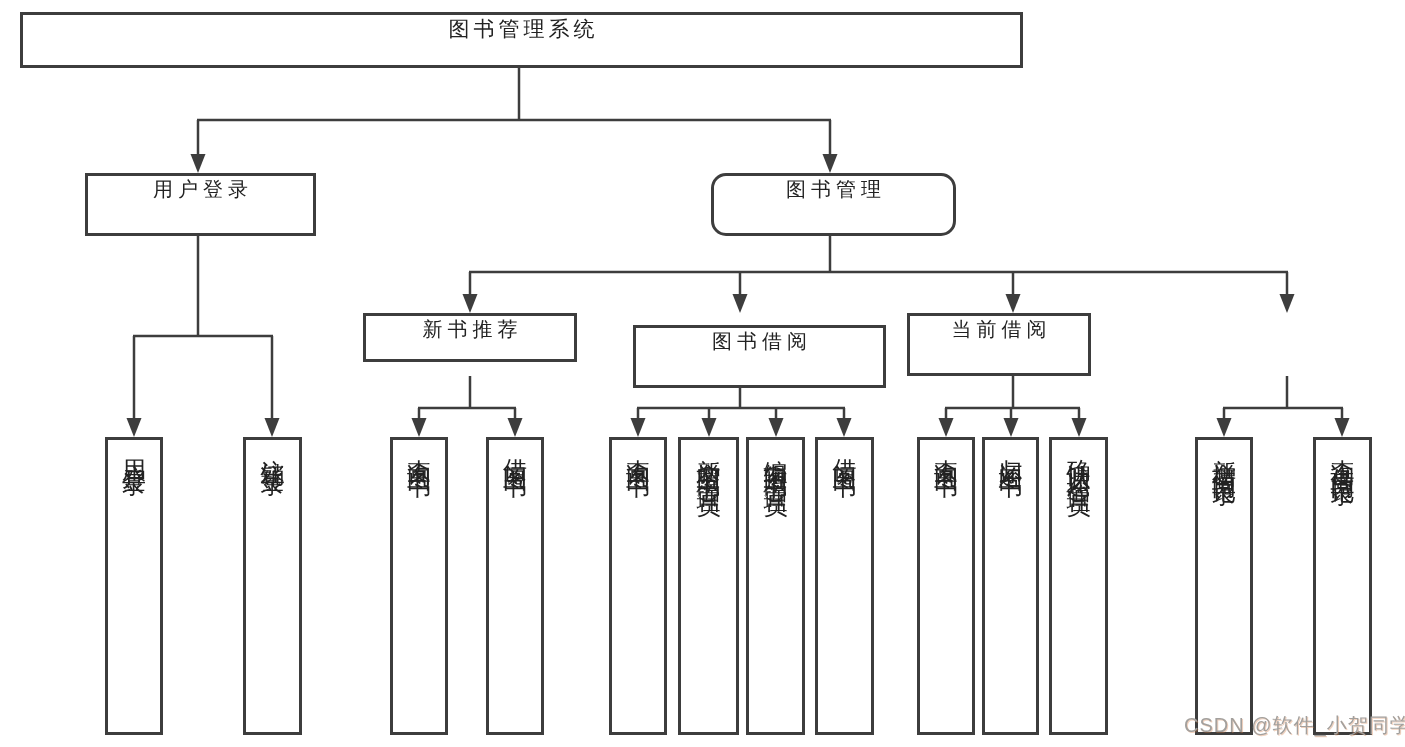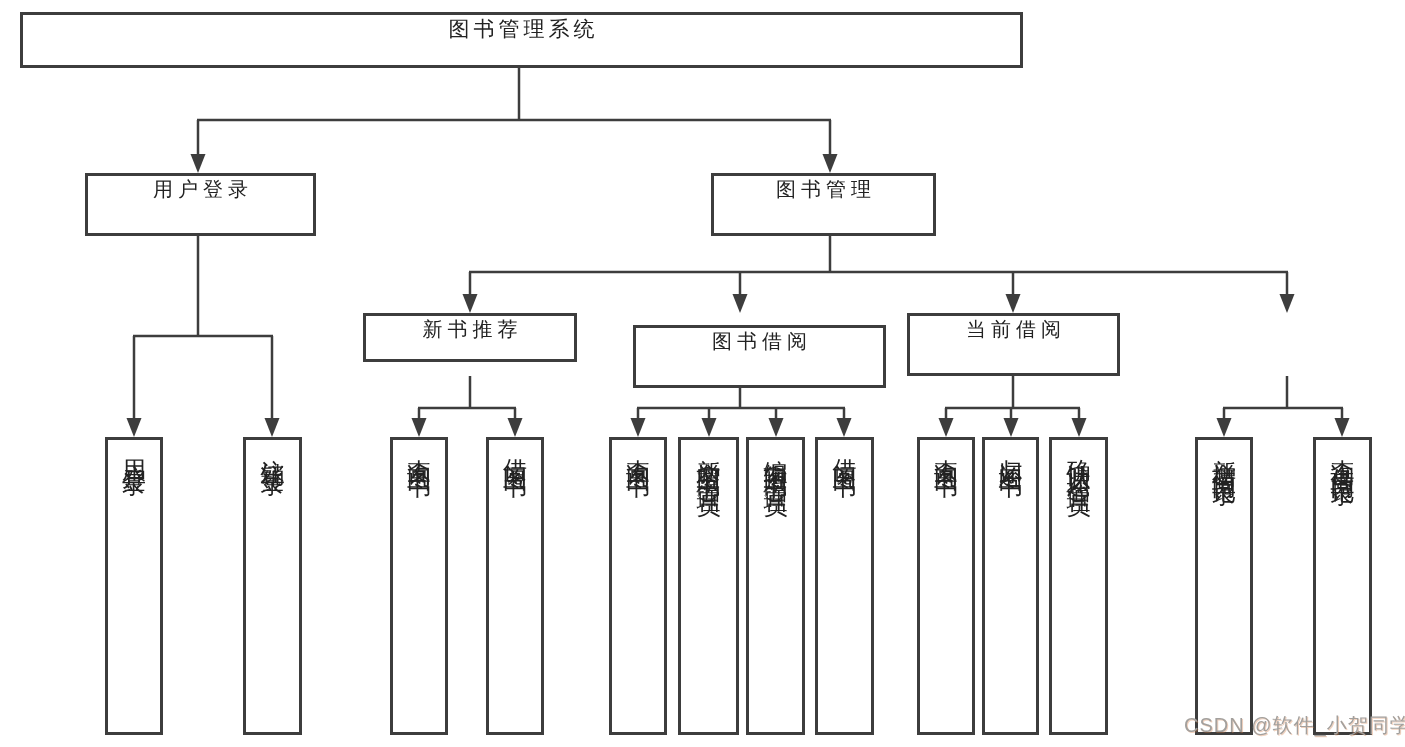--- a/index.html
+++ b/index.html
@@ -146,31 +146,31 @@
     </g>
   </svg>
 
   <div class="box" style="left:20px; top:12px; width:1003px; height:56px;">
     <span class="root-label">图书管理系统</span>
   </div>
 
   <div class="box" style="left:85px; top:173px; width:231px; height:63px;">
     <span class="h-label">用户登录</span>
   </div>
-  <div class="box" style="left:711px; top:173px; width:225px; height:63px;">
+  <div class="box" style="left:711px; top:173px; width:245px; height:63px;border-radius:15px;">
     <span class="h-label">图书管理</span>
   </div>
 
   <div class="box" style="left:363px; top:313px; width:214px; height:49px;">
     <span class="h-label">新书推荐</span>
   </div>
   <div class="box" style="left:633px; top:325px; width:253px; height:63px;">
     <span class="h-label">图书借阅</span>
   </div>
-  <div class="box" style="left:907px; top:313px; width:213px; height:63px;">
+  <div class="box" style="left:907px; top:313px; width:184px; height:63px;">
     <span class="h-label">当前借阅</span>
   </div>
 
   <div class="box" style="left:105px; top:437px; width:58px; height:298px;">
     <span class="v-label">用户登录</span>
   </div>
   <div class="box" style="left:243px; top:437px; width:59px; height:298px;">
     <span class="v-label">注销登录</span>
   </div>
 

